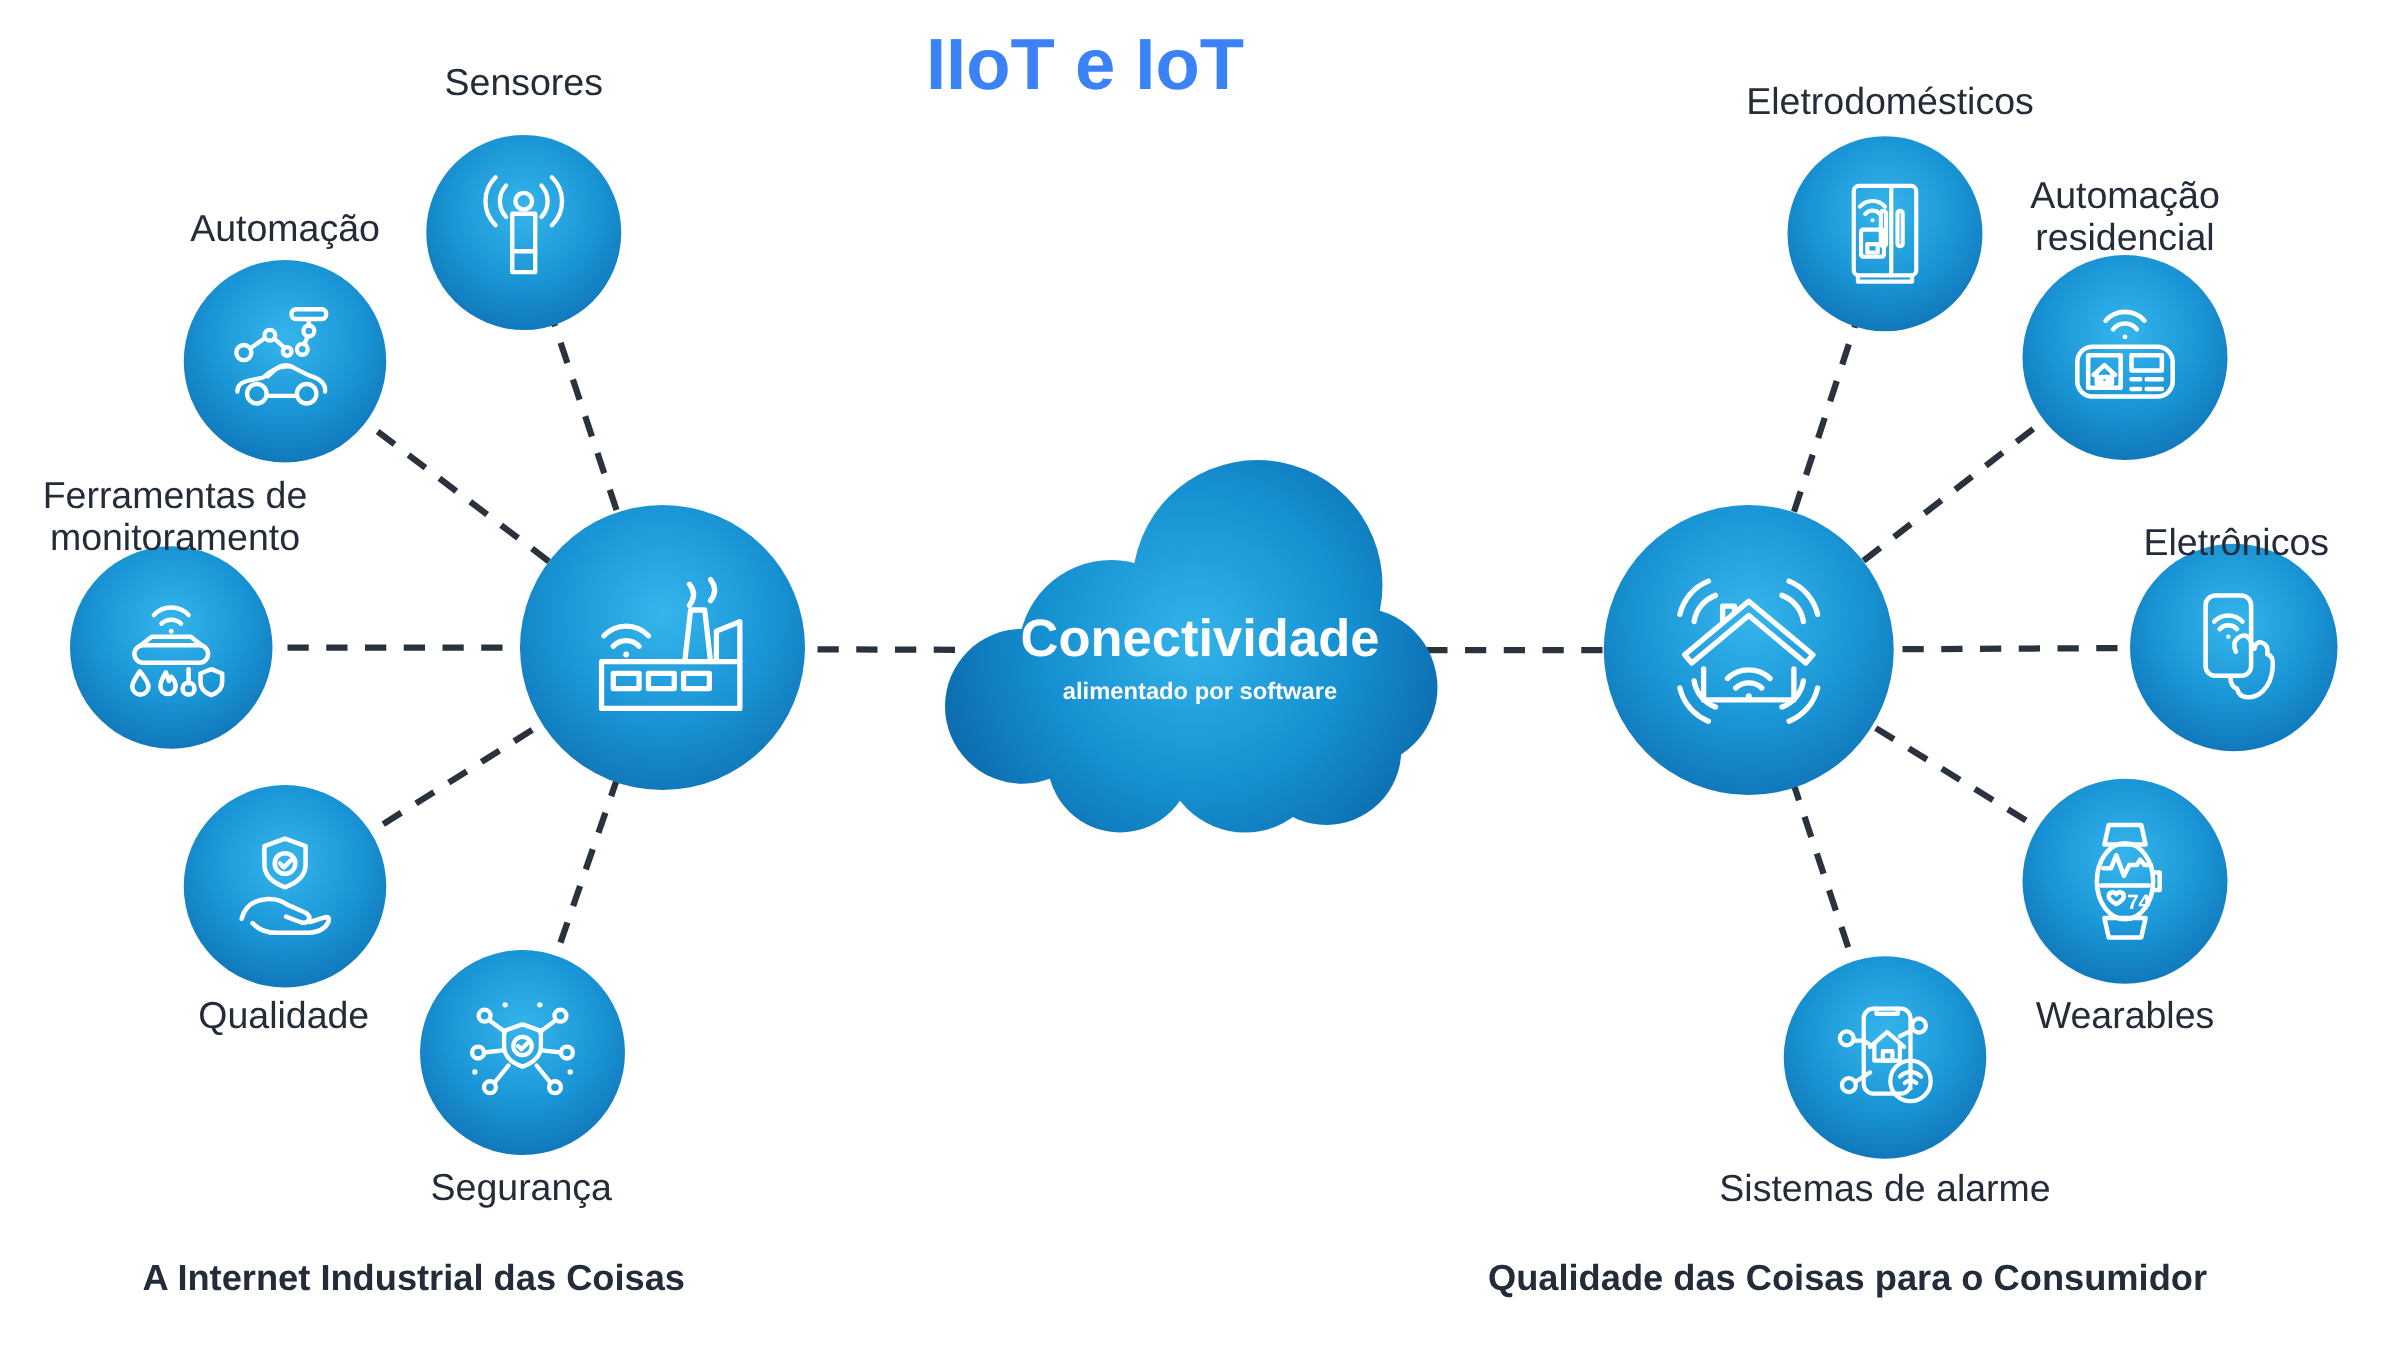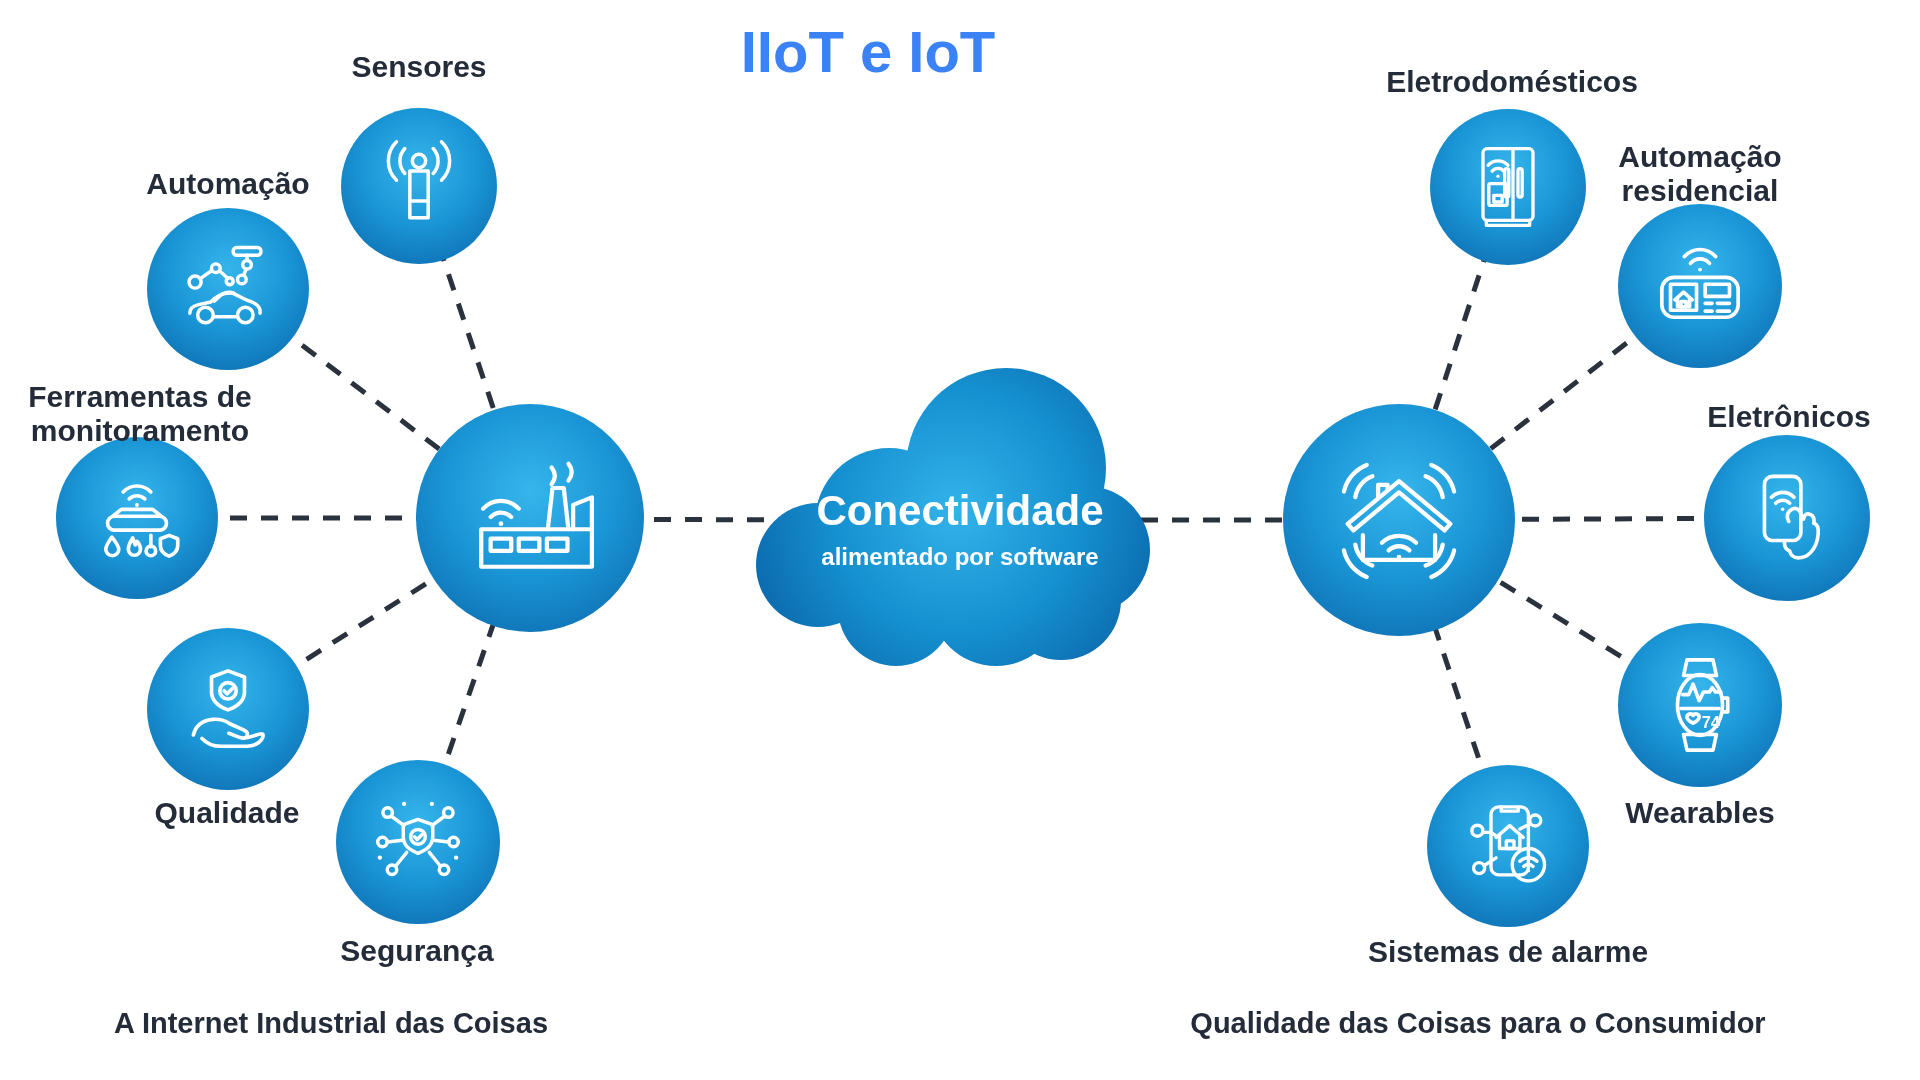--- a/index.html
+++ b/index.html
@@ -12,40 +12,40 @@
   .layer{position:absolute;left:0;top:0;}
   .node{
     position:absolute;border-radius:50%;
     background:radial-gradient(circle at 50% 38%, #36b5ec 0%, #1a96d6 46%, #0a63a8 100%);
     display:flex;align-items:center;justify-content:center;
     z-index:3;
   }
   .icon{stroke:#ffffff;fill:none;stroke-linecap:round;stroke-linejoin:round;}
   .nlabel{
     position:absolute;transform:translateX(-50%);
-    font-size:30px;font-weight:700;line-height:1.12;
+    font-size:30px;font-weight:400;line-height:1.12;
     text-align:center;letter-spacing:0;color:#242c3a;z-index:4;
     white-space:nowrap;
   }
   .nlabel.wrap{white-space:normal;}
   .caption{
     position:absolute;transform:translateX(-50%);
     font-size:29px;font-weight:700;color:#242c3a;z-index:4;white-space:nowrap;
   }
   #title{
     position:absolute;left:868px;top:18px;transform:translateX(-50%);
     font-size:58px;font-weight:700;color:#3b82f6;z-index:4;white-space:nowrap;
   }
   #cloud-wrap{position:absolute;left:756px;top:360px;width:404px;height:312px;z-index:2;}
   #cloud-text{
     position:absolute;left:760px;top:488px;width:400px;text-align:center;
     color:#ffffff;z-index:3;
   }
   #cloud-text .big{font-size:42px;font-weight:700;line-height:1.1;}
-  #cloud-text .small{font-size:24px;font-weight:700;margin-top:9px;}
+  #cloud-text .small{font-size:19px;font-weight:700;margin-top:9px;}
   svg text{font-family:"Liberation Sans", sans-serif;}
 </style>
 </head>
 <body>
 
 <svg class="layer" width="1920" height="1080" viewBox="0 0 1920 1080" style="z-index:1">
   <g stroke="#2a323e" stroke-width="5" stroke-dasharray="17 14" fill="none">
     <line x1="419" y1="186" x2="530" y2="518"></line>
     <line x1="228" y1="289" x2="530" y2="518"></line>
     <line x1="137" y1="518" x2="530" y2="518"></line>
@@ -249,21 +249,21 @@
   <svg class="icon" width="104" height="104" viewBox="0 0 120 120" stroke-width="4.2">
     <rect x="34" y="12" width="42" height="74" rx="9"></rect>
     <path d="M42 36 a18 18 0 0 1 26 0"></path>
     <path d="M47 43 a11 11 0 0 1 16 0"></path>
     <circle cx="55" cy="50" r="2" fill="#fff" stroke="none"></circle>
     <path d="M62 64 q-4 -8 2 -13 q7 -5 11 2 l4 8"></path>
     <path d="M79 61 q2 -8 8 -5 q5 2 4 10"></path>
     <path d="M91 66 q6 2 5 12 q-1 14 -9 22 q-6 6 -14 6 q-8 0 -10 -8 q-6 -2 -6 -10"></path>
   </svg>
 </div>
-<div class="nlabel" style="left:1789px;top:400px;">Eletrônicos</div>
+<div class="nlabel" style="left:1789px;top:418px;">Eletrônicos</div>
 
 <div class="node" style="left:1618px;top:623px;width:164px;height:164px;">
   <svg class="icon" width="104" height="104" viewBox="0 0 120 120" stroke-width="4.2">
     <path d="M45 8 h30 l4 18 h-38 z"></path>
     <path d="M41 94 h38 l-4 18 h-30 z"></path>
     <ellipse cx="60" cy="60" rx="26" ry="35"></ellipse>
     <path d="M86 52 h6 v16 h-6"></path>
     <path d="M40 48 h7 l5 -12 l7 19 l5 -10 h7 l3 -5 l4 5 h6"></path>
     <path d="M38 64 h44"></path>
     <path d="M52 72 c-2 -3 -7 -2 -7 2 c0 3 7 7 7 7 c0 0 7 -4 7 -7 c0 -4 -5 -5 -7 -2 z"></path>

